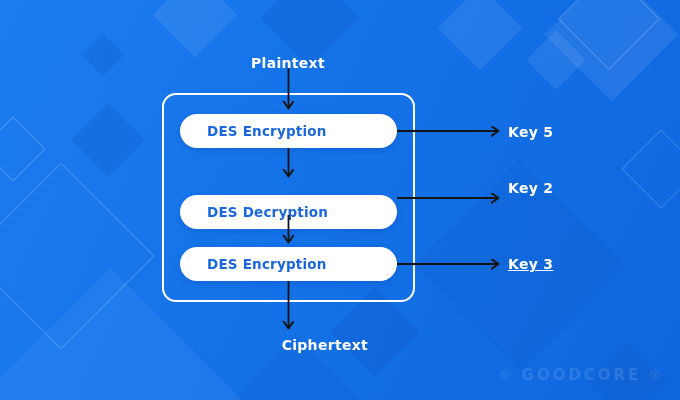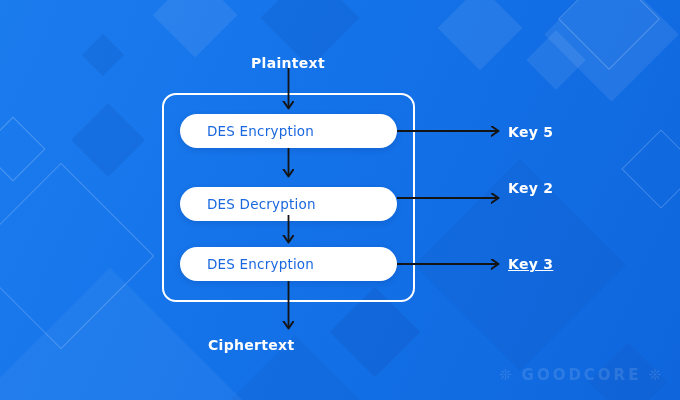--- a/index.html
+++ b/index.html
@@ -42,42 +42,42 @@
     border-radius: 17px;
     box-shadow: 0 2px 6px rgba(0, 30, 90, 0.15);
     display: flex;
     align-items: center;
     padding-left: 27px;
     box-sizing: border-box;
   }
   .pill span {
     color: #1a67de;
     font-size: 13.5px;
-    font-weight: 400;
+    font-weight: 700;
     letter-spacing: 0.2px;
     white-space: nowrap;
   }
   .pill1 { top: 114px; }
-  .pill2 { top: 187px; align-items: center; }
+  .pill2 { top: 195px; align-items: center; }
   .pill3 { top: 247px; }
 
   
   svg.arrows { position: absolute; inset: 0; pointer-events: none; }
 
   
   .label {
     position: absolute;
     color: #ffffff;
     font-weight: 700;
     font-size: 14px;
     letter-spacing: 0.3px;
     white-space: nowrap;
   }
   .plaintext  { left: 208px; top: 46px;  width: 160px; text-align: center; margin-top: 9px; }
-  .ciphertext { left: 208px; top: 337px; width: 160px; text-align: left; }
+  .ciphertext { left: 208px; top: 337px; width: 160px; text-align: right; }
   .key { left: 508px; line-height: 16px; }
   .key1 { top: 124px; }
   .key2 { top: 180px; }
   .key3 { top: 256px; text-decoration: underline; }
 
   
   .watermark {
     position: absolute;
     right: 16px; bottom: 16px;
     color: rgba(255, 255, 255, 0.12);

